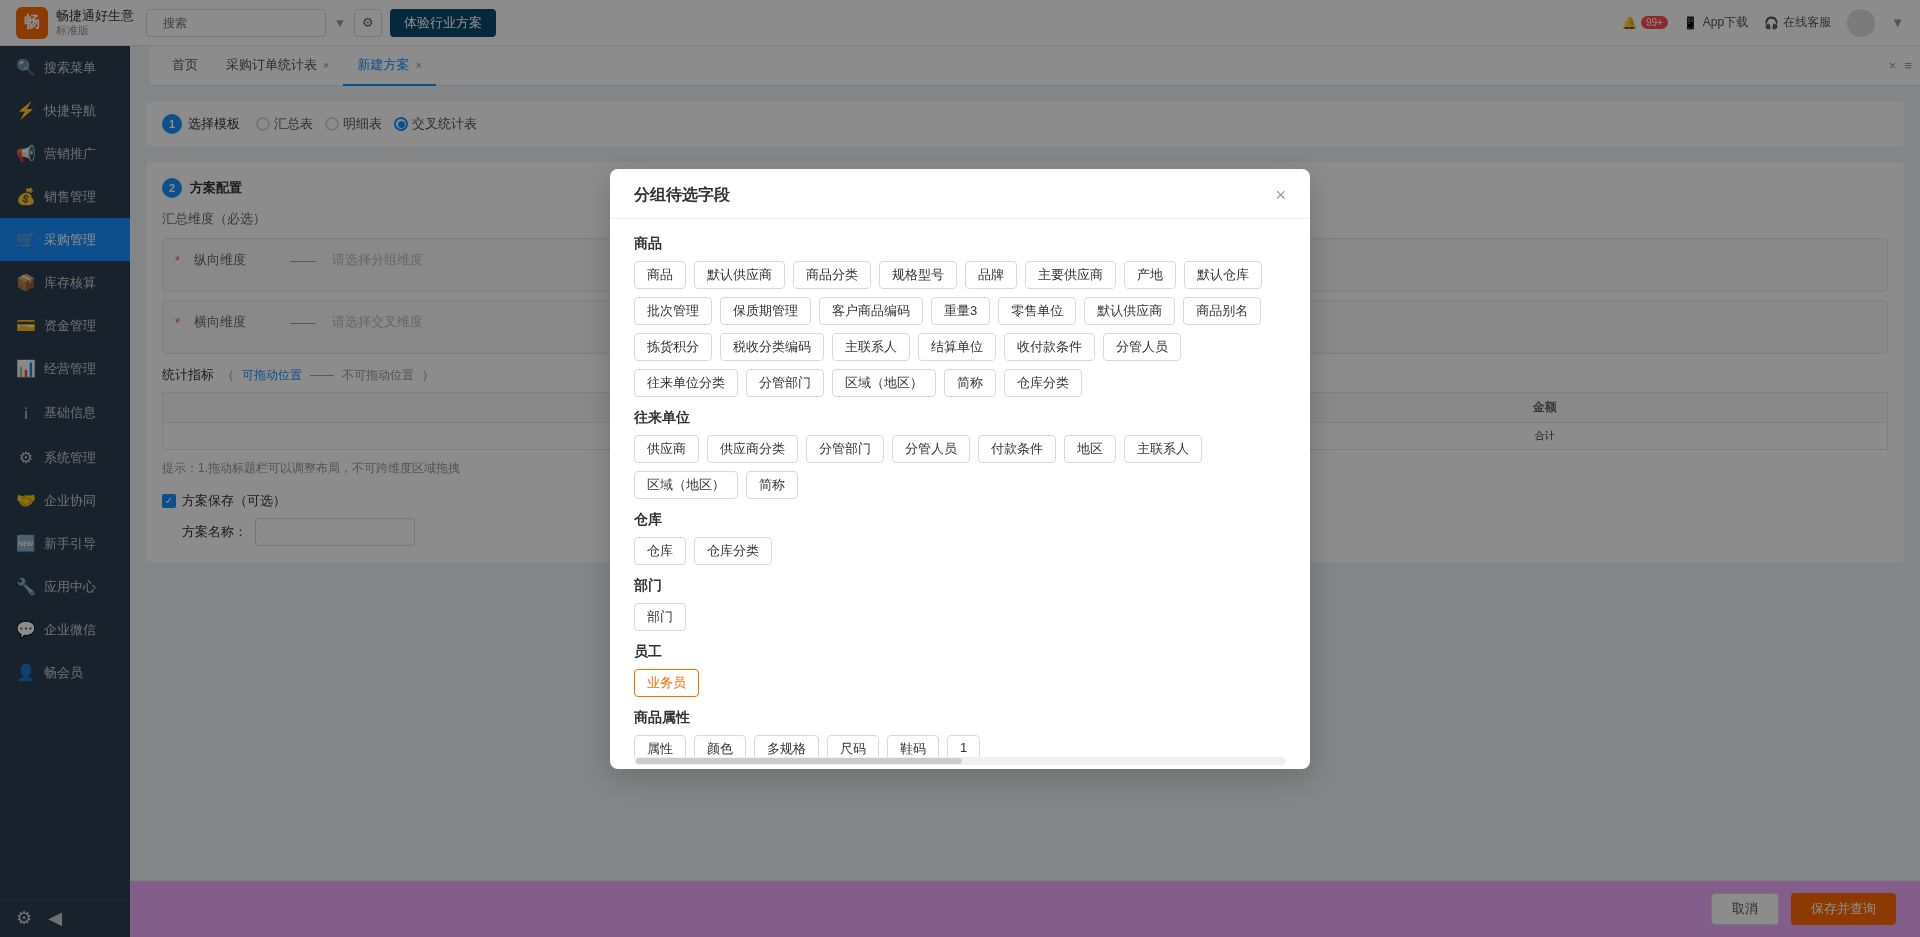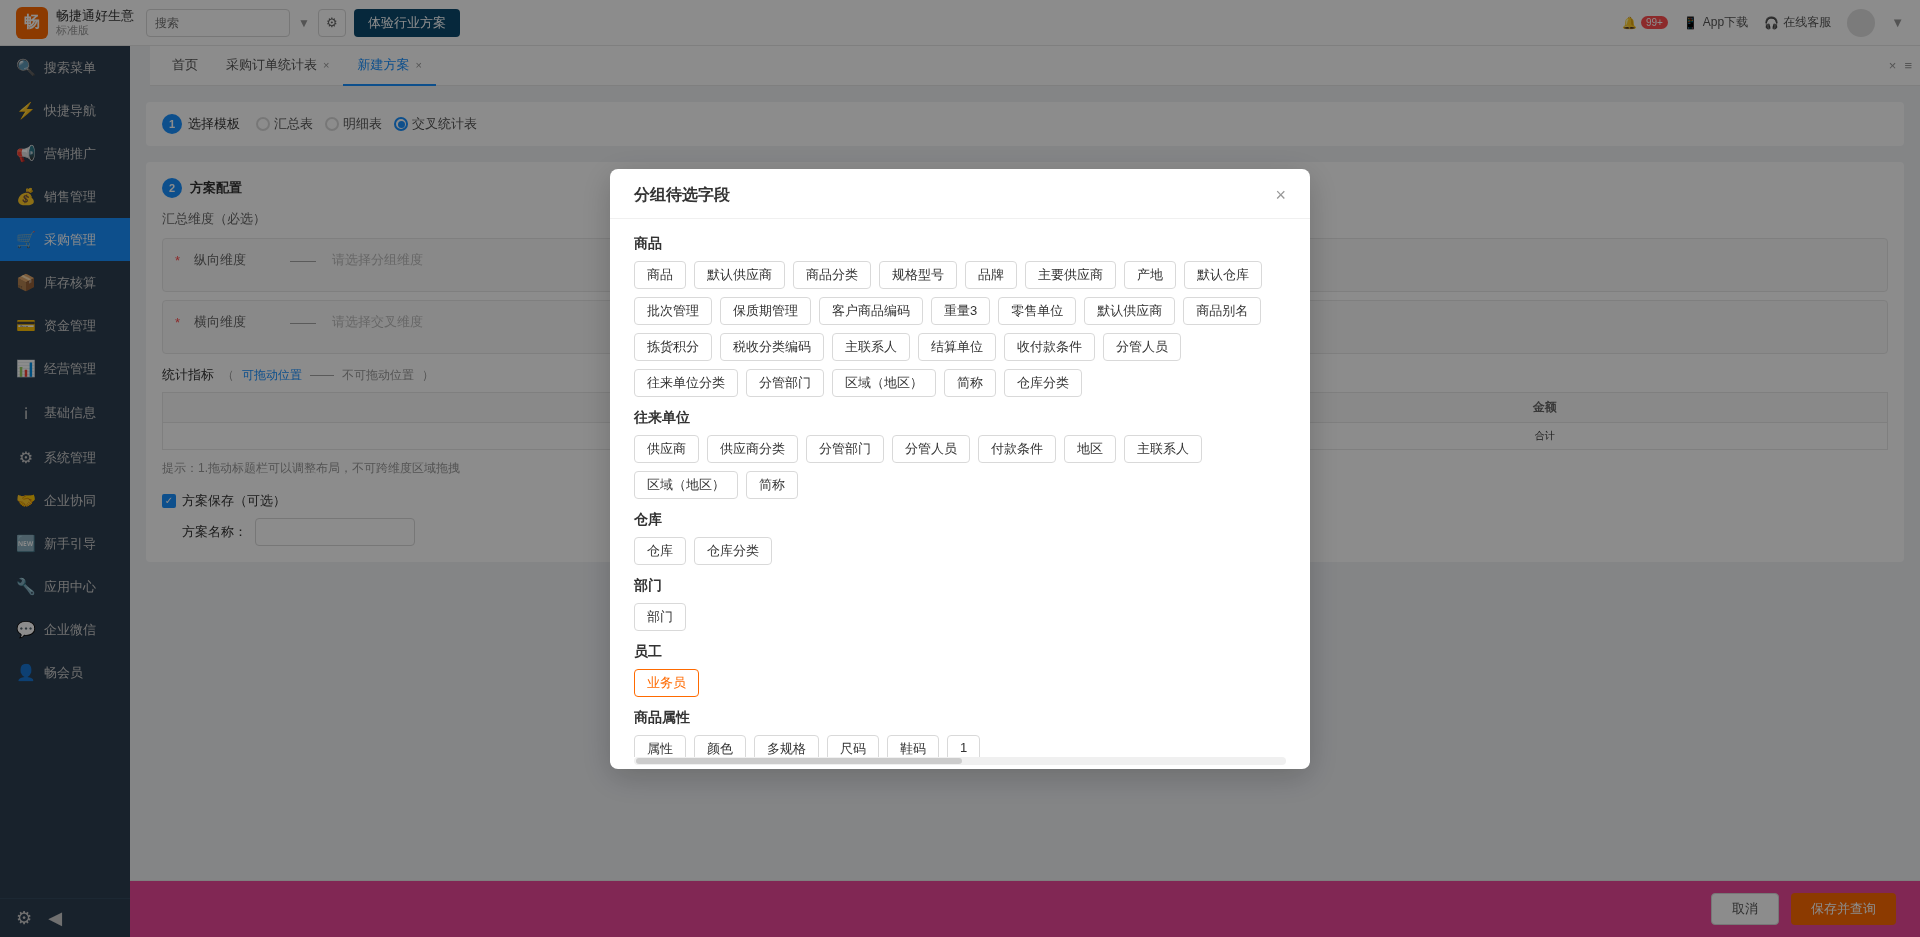--- a/index.html
+++ b/index.html
@@ -40,25 +40,25 @@
       color: #333;
       line-height: 1.2;
     }
     .search-area {
       display: flex;
       align-items: center;
       gap: 8px;
       flex: 1;
     }
     .search-box {
-      width: 144px;
+      width: 180px;
       height: 28px;
       border: 1px solid #d9d9d9;
       border-radius: 4px;
-      padding: 0 8px;
+      padding: 0 16px;
       font-size: 12px;
     }
     .search-arrow {
       color: #999;
       font-size: 12px;
     }
     .gear-btn {
       width: 28px;
       height: 28px;
       border: 1px solid #d9d9d9;
@@ -336,21 +336,21 @@
       padding: 0 8px;
       font-size: 12px;
     }
 
     
     .bottom-actions {
       position: fixed;
       bottom: 0;
       right: 0;
       left: 130px;
-      background: #ec4899;
+      background: #f0abfc;
       padding: 12px 24px;
       display: flex;
       justify-content: flex-end;
       gap: 12px;
       border-top: 1px solid #e8e8e8;
       z-index: 95;
     }
     .btn-cancel {
       padding: 6px 20px;
       border: 1px solid #d9d9d9;

